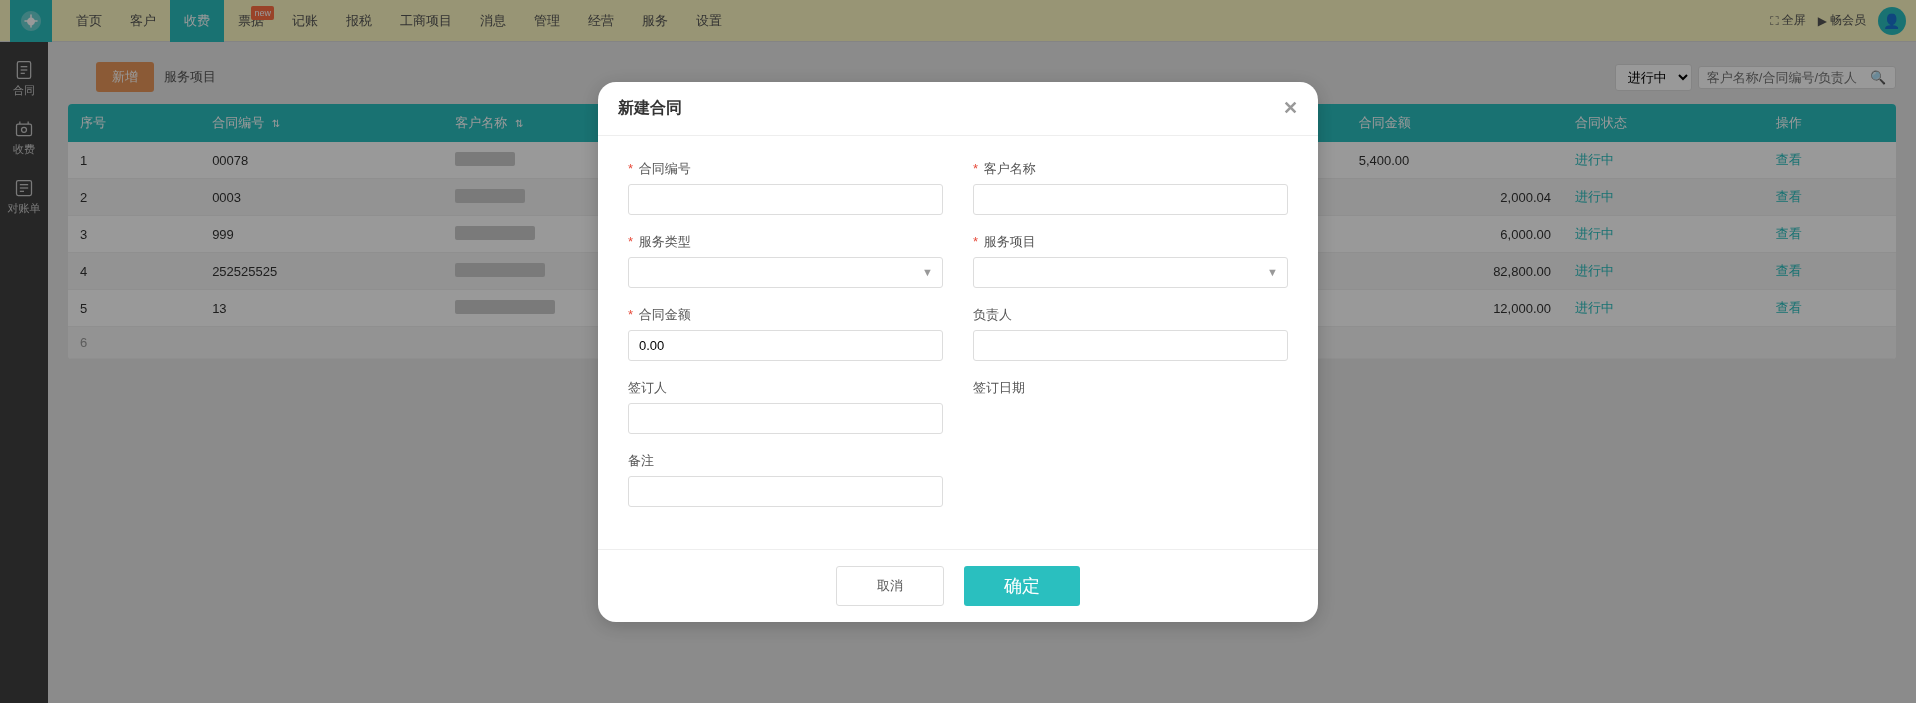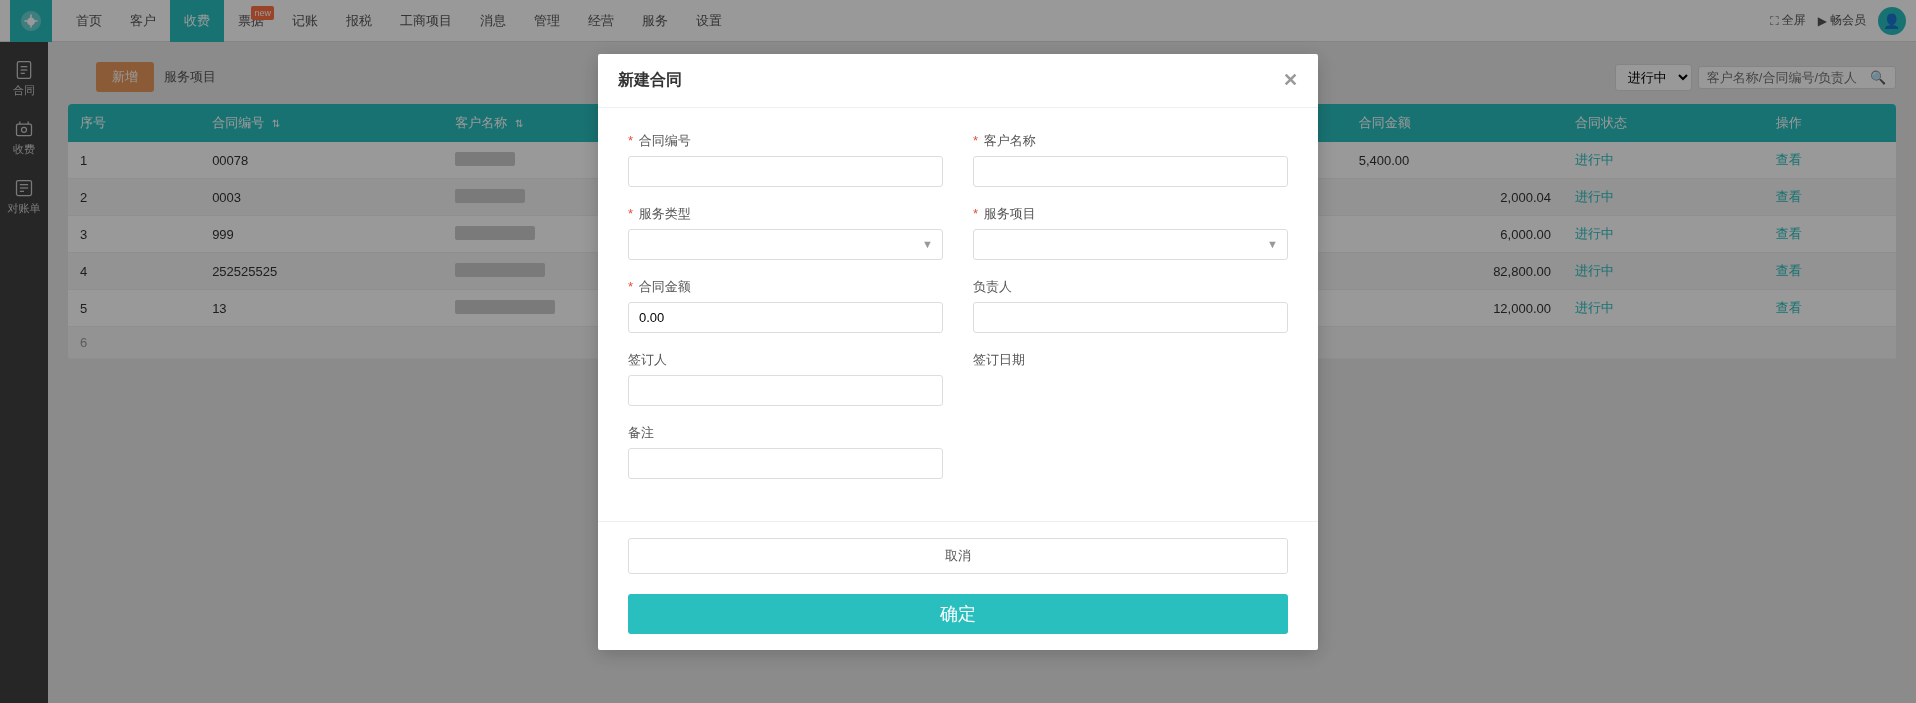--- a/index.html
+++ b/index.html
@@ -1,21 +1,21 @@
 <!DOCTYPE html>
 <html><head>
   <meta charset="utf-8">
   <style>
     * { box-sizing: border-box; margin: 0; padding: 0; }
     body { font-family: "Microsoft YaHei", Arial, sans-serif; font-size: 13px; background: #e8e8e8; overflow: hidden; }
 
     
     .top-nav {
       display: flex; align-items: center;
-      background: #ffffff; height: 42px;
+      background: #fef9c3; height: 42px;
       border-bottom: 1px solid #ddd;
       padding: 0 10px;
       position: fixed; top: 0; left: 0; right: 0; z-index: 100;
     }
     .top-nav .logo {
       width: 42px; height: 42px;
       background: #2abfbf;
       display: flex; align-items: center; justify-content: center;
       margin-right: 10px;
     }
@@ -101,21 +101,21 @@
     }
     .action-link { color: #2abfbf; cursor: pointer; text-decoration: none; }
 
     
     .modal-overlay {
       position: fixed; top: 0; left: 0; right: 0; bottom: 0;
       background: rgba(0,0,0,0.4); z-index: 200;
       display: flex; align-items: center; justify-content: center;
     }
     .modal {
-      background: #fff; border-radius: 2px;
+      background: #fff; border-radius: 18px;
       width: 720px; padding: 0;
       box-shadow: 0 4px 20px rgba(0,0,0,0.2);
     }
     .modal-header {
       padding: 16px 20px; font-size: 16px; font-weight: bold; color: #333;
       border-bottom: 1px solid #eee;
       display: flex; align-items: center; justify-content: space-between;
     }
     .modal-close {
       cursor: pointer; color: #999; font-size: 18px; line-height: 1;
@@ -143,21 +143,21 @@
       color: #999; pointer-events: none; font-size: 11px;
     }
     .calendar-icon {
       position: absolute; right: 10px; top: 50%; transform: translateY(-50%);
       color: #bbb; font-size: 14px; cursor: pointer;
     }
     .date-field-wrap { position: relative; }
 
     .modal-footer {
       padding: 16px 30px; border-top: 1px solid #eee;
-      display: flex; justify-content: center; gap: 20px; flex-direction: column;
+      display: flex; justify-content: center; gap: 20px;
     }
     .btn-cancel {
       border: 1px solid #ddd; background: #fff;
       padding: 8px 40px; border-radius: 3px; cursor: pointer; font-size: 13px; color: #555;
     }
     .btn-confirm {
       background: #2abfbf; color: #fff; border: none;
       padding: 8px 40px; border-radius: 3px; cursor: pointer; font-size: 18px;
     }
   </style>

